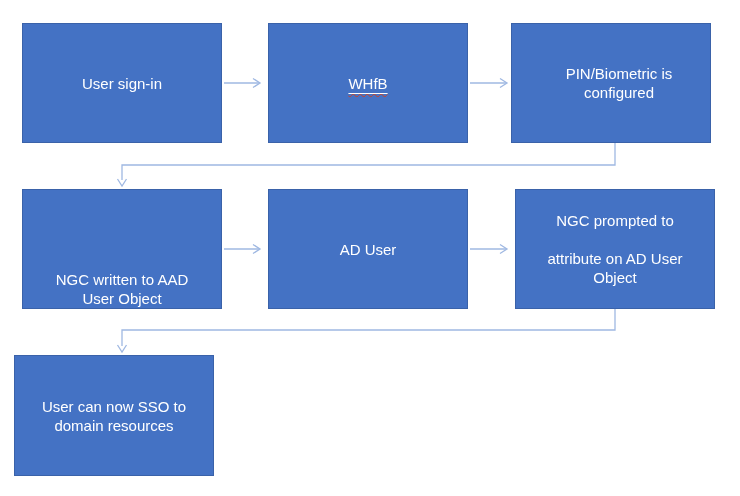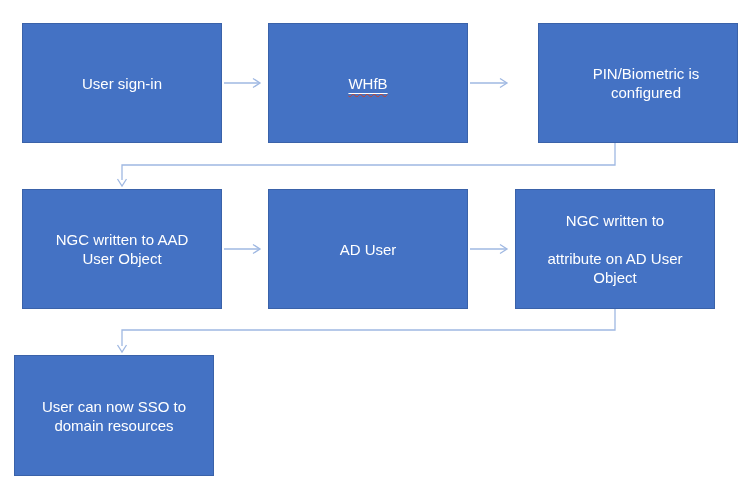--- a/index.html
+++ b/index.html
@@ -40,22 +40,22 @@
   }
   .box-text {
     color: var(--box-text, #ffffff);
     font-size: 15px;
     line-height: 19px;
     white-space: pre-line;
     padding: 0 10px;
   }
   .box-a { left: 22px;  top: 23px;  }
   .box-b { left: 268px; top: 23px;  }
-  .box-c { left: 538px; top: 23px; padding-left: 16px;  }
-  .box-d { left: 22px;  top: 189px; }
+  .box-c { left: 511px; top: 23px; padding-left: 16px;  }
+  .box-d { left: 22px;  top: 189px; align-items: flex-end; }
   .box-e { left: 268px; top: 189px; }
   .box-f { left: 515px; top: 189px; }
   .box-g { left: 14px;  top: 355px; height: 121px; }
   .squiggle {
     text-decoration: underline;
     text-decoration-style: wavy;
     text-decoration-color: var(--squiggle, #CC4125);
     text-decoration-thickness: 1px;
     text-underline-offset: 4px;
   }
@@ -119,21 +119,21 @@
   <div class="box box-d">
     <div class="box-text">NGC written to AAD
 User Object</div>
   </div>
 
   <div class="box box-e">
     <div class="box-text">AD User</div>
   </div>
 
   <div class="box box-f">
-    <div class="box-text"><span>NGC written to
+    <div class="box-text"><span>NGC prompted to
 </span><span>
 attribute on AD User
 Object</span></div>
   </div>
 
   <div class="box box-g">
     <div class="box-text">User can now SSO to
 domain resources</div>
   </div>
 

